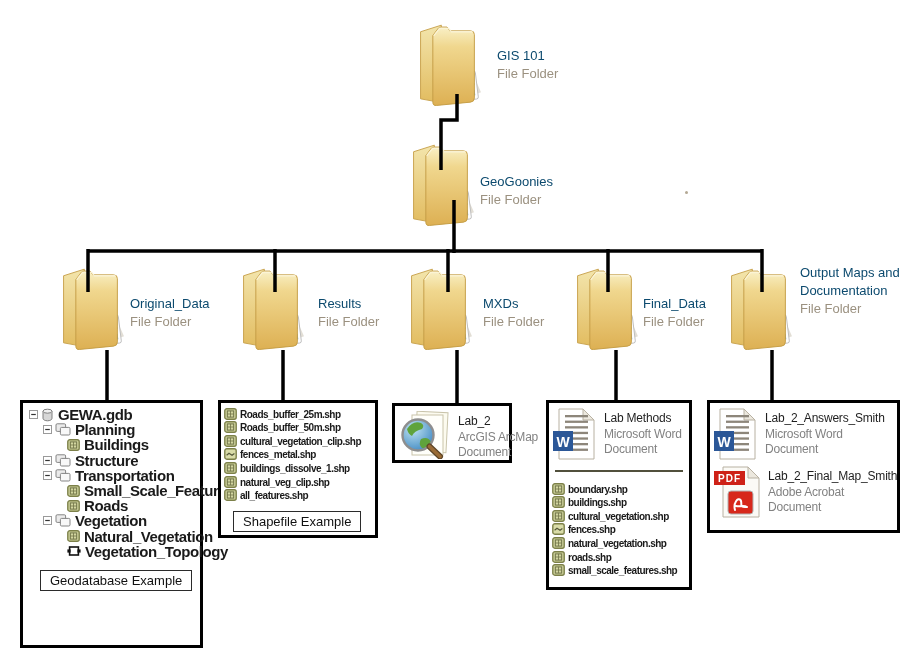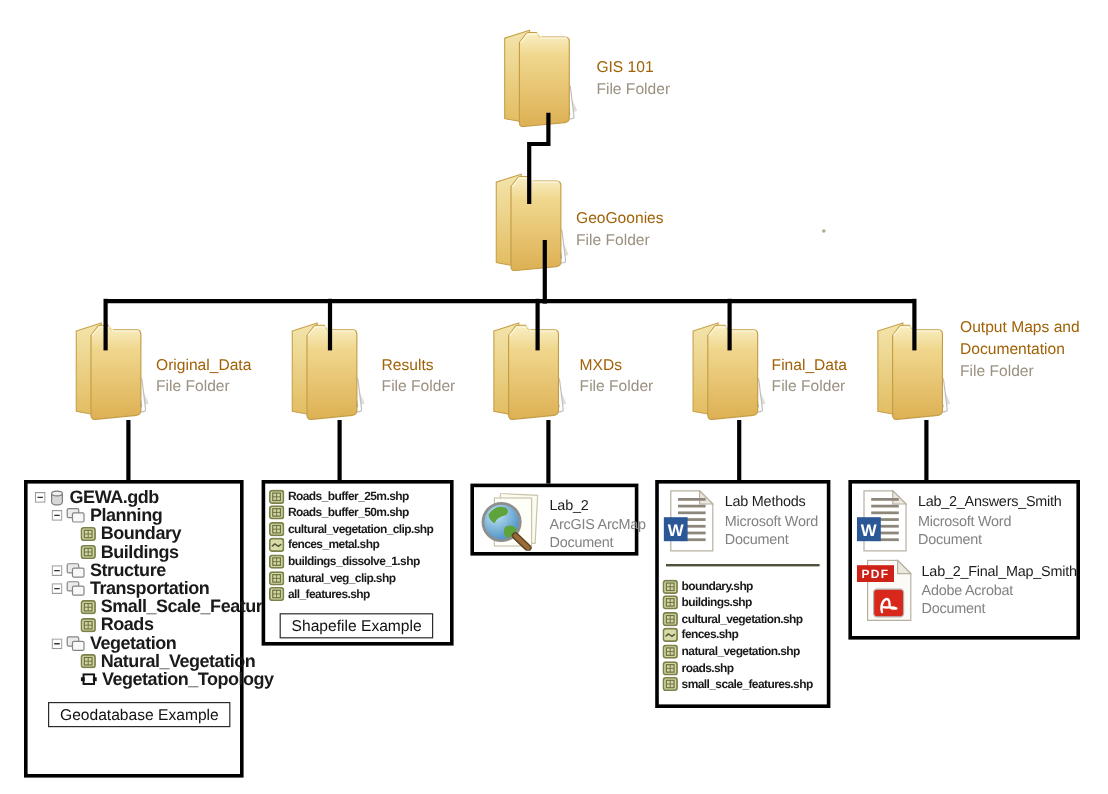--- a/index.html
+++ b/index.html
@@ -1,21 +1,21 @@
 <!DOCTYPE html>
 <html><head>
 <meta charset="utf-8">
 <style>
   html,body{margin:0;padding:0;background:#fff;}
   .canvas{position:relative;width:923px;height:662px;background:#ffffff;
           font-family:"Liberation Sans",sans-serif;overflow:hidden;}
   .connectors{position:absolute;left:0;top:0;z-index:4;pointer-events:none;}
   .folder-node{position:absolute;width:68px;height:88px;z-index:2;}
   .folder-caption{position:absolute;z-index:5;font-size:13px;line-height:18px;max-width:112px;}
-  .fc-label{color:#a16207;}
+  .fc-label{color:#0c4a6e;}
   .fc-sub{color:#9b9180;}
   .big-box{position:absolute;background:#fff;border:3px solid #000;z-index:6;box-sizing:border-box;}
   .tree{padding:4px 2px 0 4px;}
   .tree-row{display:flex;align-items:center;height:15.2px;font-size:15px;font-weight:bold;
             color:#1a1a1a;white-space:nowrap;letter-spacing:-0.4px;}
   .tree-row .icn{display:inline-flex;margin-right:4px;flex:none;}
   .tree-row .exp{margin-right:3px;}
   .tree-row.d0{padding-left:2px;}
   .tree-row.d1{padding-left:16px;}
   .tree-row.d2{padding-left:40px;}
@@ -290,30 +290,20 @@
           <span>Planning</span>
         </div>
         <div class="tree-row d2">
           <span class="icn">
             <svg width="13" height="12" viewBox="0 0 13 12">
               <rect x="0.8" y="0.8" width="11.4" height="10.4" rx="2" fill="#D2D6A0" stroke="#7C8049" stroke-width="1.4"></rect>
               <rect x="3.3" y="2.9" width="6.4" height="6.2" fill="none" stroke="#6E7246" stroke-width="1"></rect>
               <path d="M3.3,6 H9.7 M6.5,2.9 V9.1" stroke="#6E7246" stroke-width="0.8"></path>
             </svg>
           </span>
-          <span>Boundary</span>
-        </div>
-        <div class="tree-row d2">
-          <span class="icn">
-            <svg width="13" height="12" viewBox="0 0 13 12">
-              <rect x="0.8" y="0.8" width="11.4" height="10.4" rx="2" fill="#D2D6A0" stroke="#7C8049" stroke-width="1.4"></rect>
-              <rect x="3.3" y="2.9" width="6.4" height="6.2" fill="none" stroke="#6E7246" stroke-width="1"></rect>
-              <path d="M3.3,6 H9.7 M6.5,2.9 V9.1" stroke="#6E7246" stroke-width="0.8"></path>
-            </svg>
-          </span>
           <span>Buildings</span>
         </div>
         <div class="tree-row d1">
           <span class="icn exp">
             <svg width="9" height="9" viewBox="0 0 9 9">
               <rect x="0.5" y="0.5" width="8" height="8" fill="#fff" stroke="#9a9a9a"></rect>
               <path d="M2.2,4.5 H6.8" stroke="#333" stroke-width="1.2"></path>
             </svg>
           </span>
           <span class="icn">
@@ -474,21 +464,21 @@
           <span>all_features.shp</span>
         </div>
       </div>
     <div style="margin:10px 0 0 12px">
       <span class="caption-box">
         <span>Shapefile Example</span>
       </span>
     </div>
   </div>
 
-  <div class="big-box" style="left:392px;top:403px;width:140px;height:60px">
+  <div class="big-box" style="left:392px;top:403px;width:120px;height:60px">
     <div class="doc-row">
       <span class="icn">
           <svg width="52" height="48" viewBox="0 0 52 48">
  <defs>
               <radialGradient id="glb" cx=".35" cy=".3" r=".9">
                 <stop offset="0" stop-color="#BFE3F2"></stop>
                 <stop offset="1" stop-color="#2E7CBB"></stop>
               </radialGradient>
             </defs>
  <g transform="rotate(3 33 21)">

